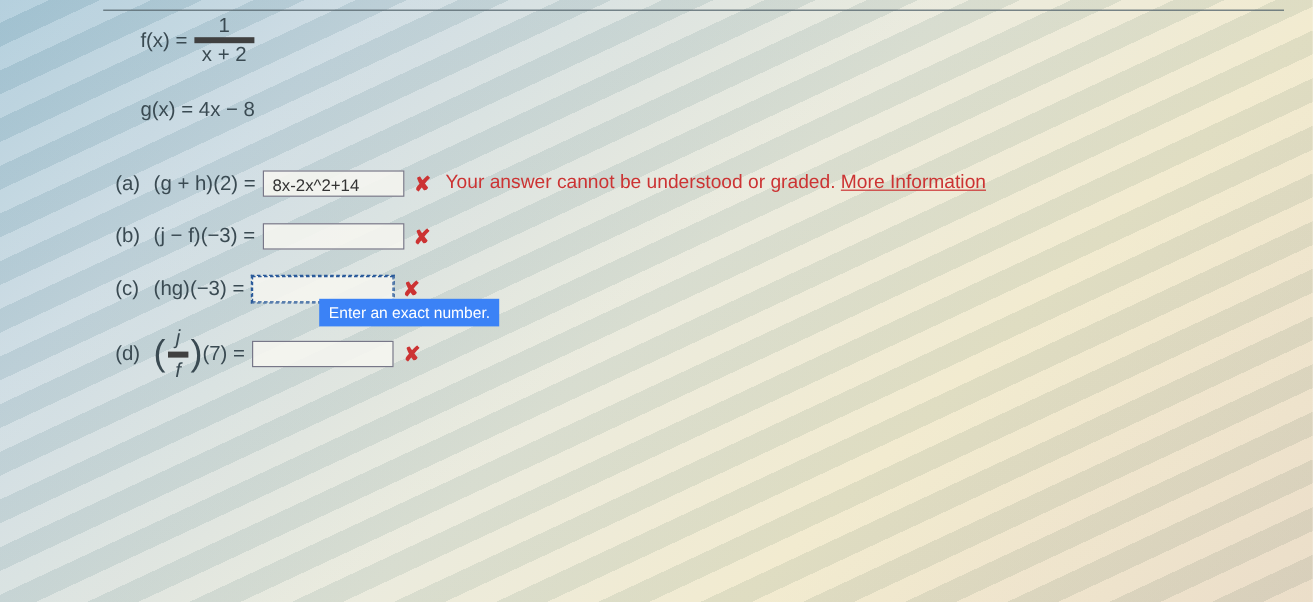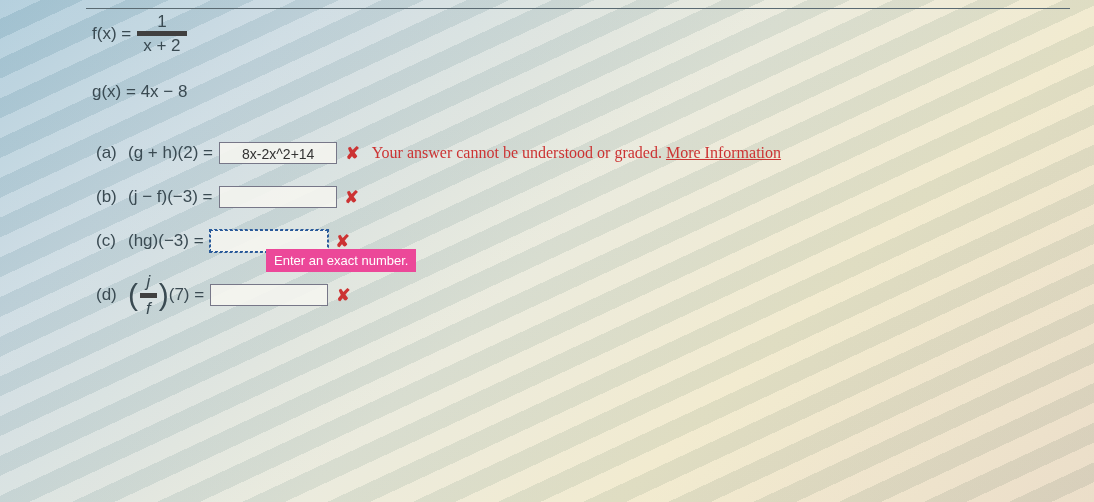--- a/index.html
+++ b/index.html
@@ -24,63 +24,62 @@
     );
     pointer-events: none;
   }
   .content { position: relative; z-index: 1; padding: 8px 0 0 0; }
   .top-border { border-top: 1px solid #5a6a72; margin: 0 24px 6px 86px; }
   .instructions {
     font-size: 17px;
     color: #3a4a52;
     padding: 0 24px 14px 96px;
   }
-  .functions { padding-left: 92px; font-size: 17px; line-height: 1; text-align: center; }
+  .functions { padding-left: 117px; font-size: 17px; line-height: 1; text-align: center; }
   .func-row { margin-bottom: 22px; display: flex; align-items: center; height: 36px; }
   .frac { display: inline-flex; flex-direction: column; align-items: center; vertical-align: middle; margin-left: 6px; }
   .frac .num { padding: 0 4px 1px 4px; }
   .frac .den { border-top: 5px solid #404040; padding: 1px 6px 0 6px; }
   .problems { padding-left: 96px; font-size: 17px; }
   .prow { display: flex; align-items: center; height: 44px; position: relative; }
   .label { width: 32px; }
   .expr { display: flex; align-items: center; }
   .input {
     display: inline-block;
     border: 1px solid #778;
     background: rgba(245,245,240,0.9);
     height: 22px;
     min-width: 118px;
-    padding: 2px 22px;
+    padding: 2px 7px;
     margin: 0 4px 0 6px;
     font-size: 14px;
     color: #333;
     line-height: 18px;
   }
   .input.focused {
     border: 1px dashed #2a5a9a;
     outline: 1px dashed #2a5a9a;
   }
   .xicon {
     color: #cc3333;
     font-weight: bold;
     font-size: 17px;
     margin-left: 4px;
   }
   .feedback {
     color: #cc3333;
     font-size: 16px;
     margin-left: 12px;
-    font-family: Liberation Serif, serif;
   }
   .feedback .link { color: #cc3333; text-decoration: underline; cursor: pointer; }
   .tooltip {
     position: absolute;
     left: 170px;
     top: 30px;
-    background: #ec4899;
+    background: #3b82f6;
     color: #fff;
     font-size: 13px;
     padding: 4px 8px;
     white-space: nowrap;
     z-index: 5;
   }
   .sfrac { display: inline-flex; align-items: center; }
   .bigparen { font-size: 30px; line-height: 30px; font-weight: normal; }
   .sup { font-size: 11px; vertical-align: super; }
 </style>

